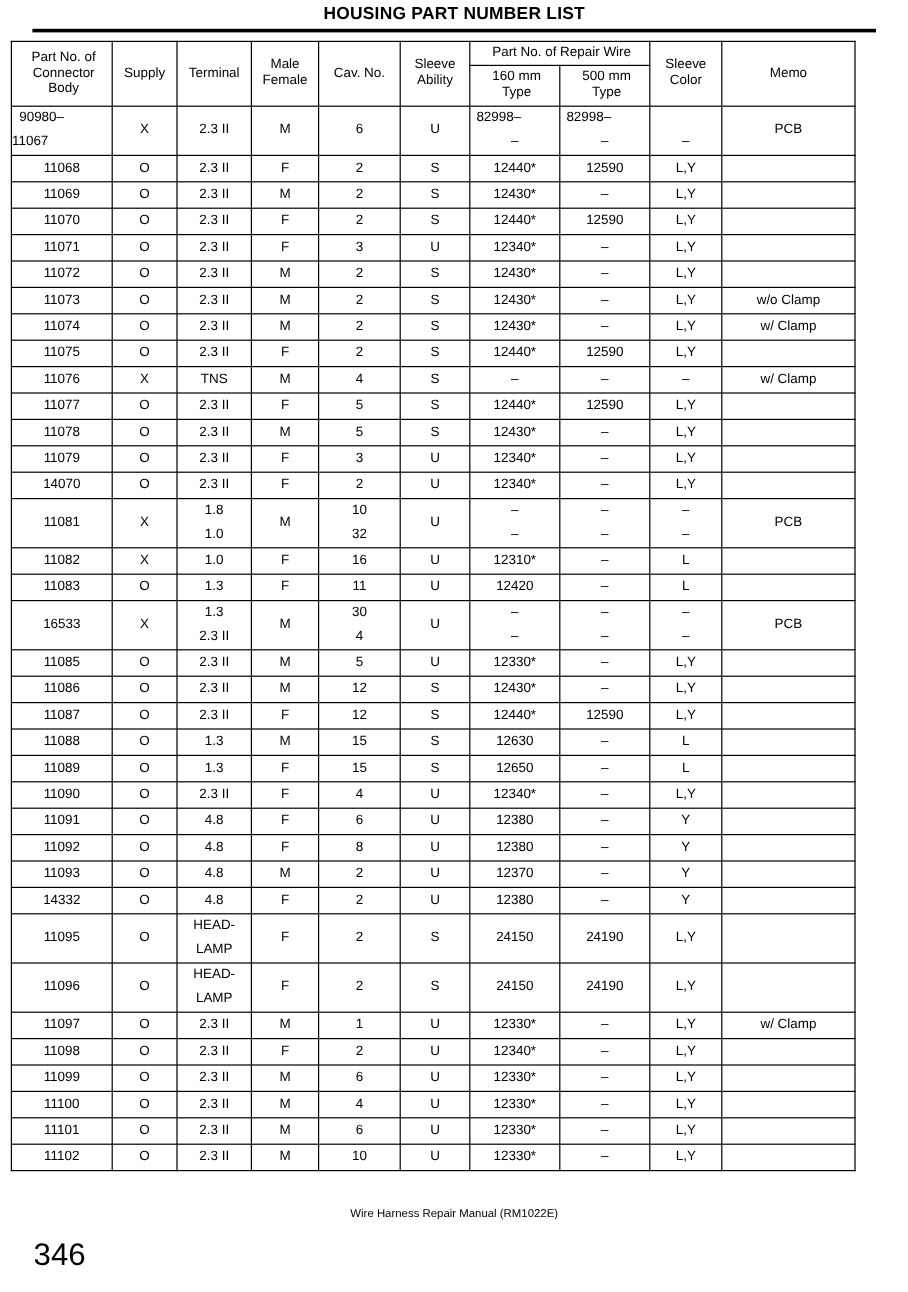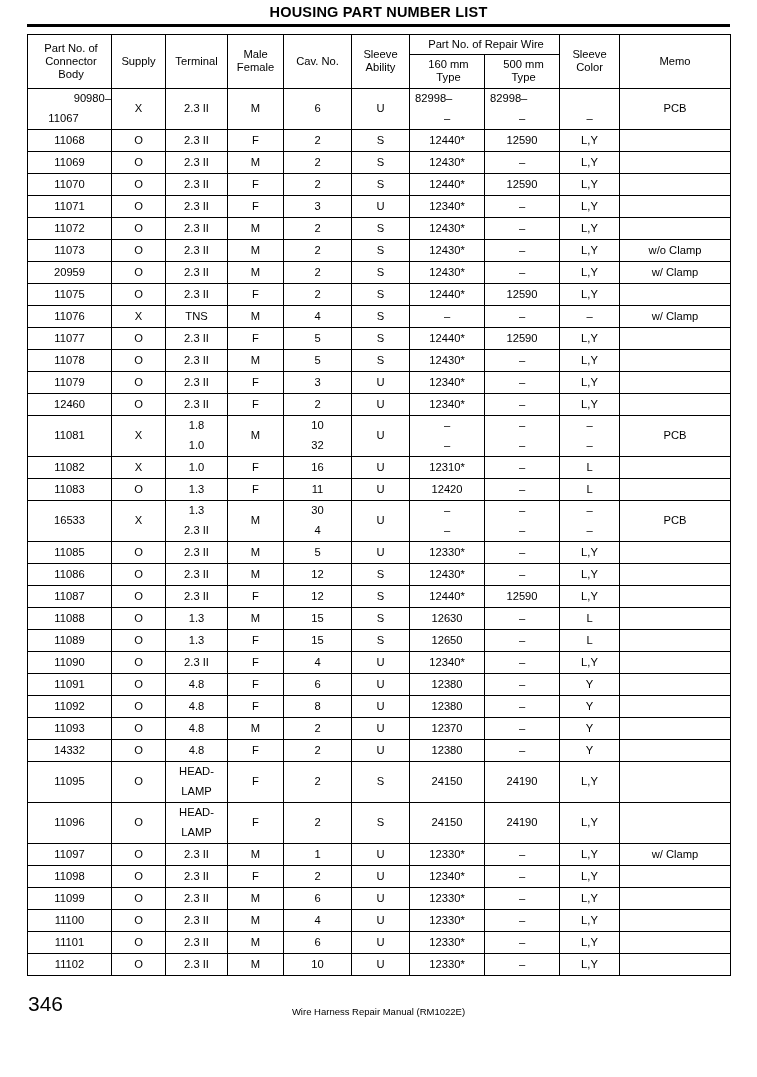--- a/index.html
+++ b/index.html
@@ -34,21 +34,21 @@
   .title-rule {
     position: absolute;
     left: 27px;
     top: 24px;
     width: 703px;
     height: 3px;
     background: #000000;
   }
   table.parts {
     position: absolute;
-    left: 27px;
+    left: 9px;
     top: 34px;
     width: 703px;
     border-collapse: collapse;
     table-layout: fixed;
   }
   table.parts th,
   table.parts td {
     border: 1px solid #000000;
     font-size: 11.2px;
     padding: 0;
@@ -81,27 +81,27 @@
     text-align: left;
     padding-left: 6px;
   }
   td.t-160, td.t-500 {
     text-align: center;
   }
   tr.r-std td { height: 21px; }
   tr.r-tall td { height: 22px; }
   .firstrow-part {
     display: block;
-    text-align: right;
+    text-align: left;
     padding-left: 6px;
     line-height: 1.18;
   }
   .firstrow-num {
     display: block;
-    text-align: center;
+    text-align: left;
     padding-right: 12px;
     line-height: 1.18;
   }
   .stack {
     display: flex;
     flex-direction: column;
     justify-content: space-between;
     height: 100%;
     min-height: 38px;
     padding: 3px 0;
@@ -119,22 +119,22 @@
     position: absolute;
     left: 0;
     top: 1006px;
     width: 757px;
     text-align: center;
     font-size: 9.5px;
   }
   .page-number {
     position: absolute;
     left: 28px;
-    top: 992px;
-    font-size: 21px;
+    top: 1030px;
+    font-size: 26px;
   }
 </style>
 </head>
 <body>
 
 <div id="page">
 
   <div class="page-title">HOUSING PART NUMBER LIST</div>
   <div class="title-rule"></div>
 
@@ -282,21 +282,21 @@
           <td>2.3 II</td>
           <td>M</td>
           <td>2</td>
           <td>S</td>
           <td class="t-160">12430*</td>
           <td class="t-500">–</td>
           <td>L,Y</td>
           <td class="memo-cell">w/o Clamp</td>
         </tr>
         <tr class="r-std">
-          <td>20959</td>
+          <td>11074</td>
           <td>O</td>
           <td>2.3 II</td>
           <td>M</td>
           <td>2</td>
           <td>S</td>
           <td class="t-160">12430*</td>
           <td class="t-500">–</td>
           <td>L,Y</td>
           <td class="memo-cell">w/ Clamp</td>
         </tr>
@@ -354,21 +354,21 @@
           <td>2.3 II</td>
           <td>F</td>
           <td>3</td>
           <td>U</td>
           <td class="t-160">12340*</td>
           <td class="t-500">–</td>
           <td>L,Y</td>
           <td class="memo-cell"></td>
         </tr>
         <tr class="r-std">
-          <td>12460</td>
+          <td>14070</td>
           <td>O</td>
           <td>2.3 II</td>
           <td>F</td>
           <td>2</td>
           <td>U</td>
           <td class="t-160">12340*</td>
           <td class="t-500">–</td>
           <td>L,Y</td>
           <td class="memo-cell"></td>
         </tr>

